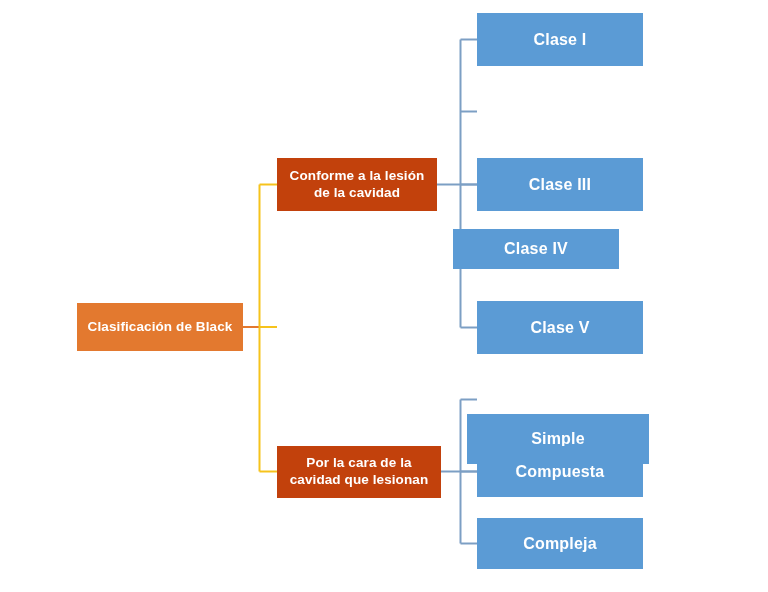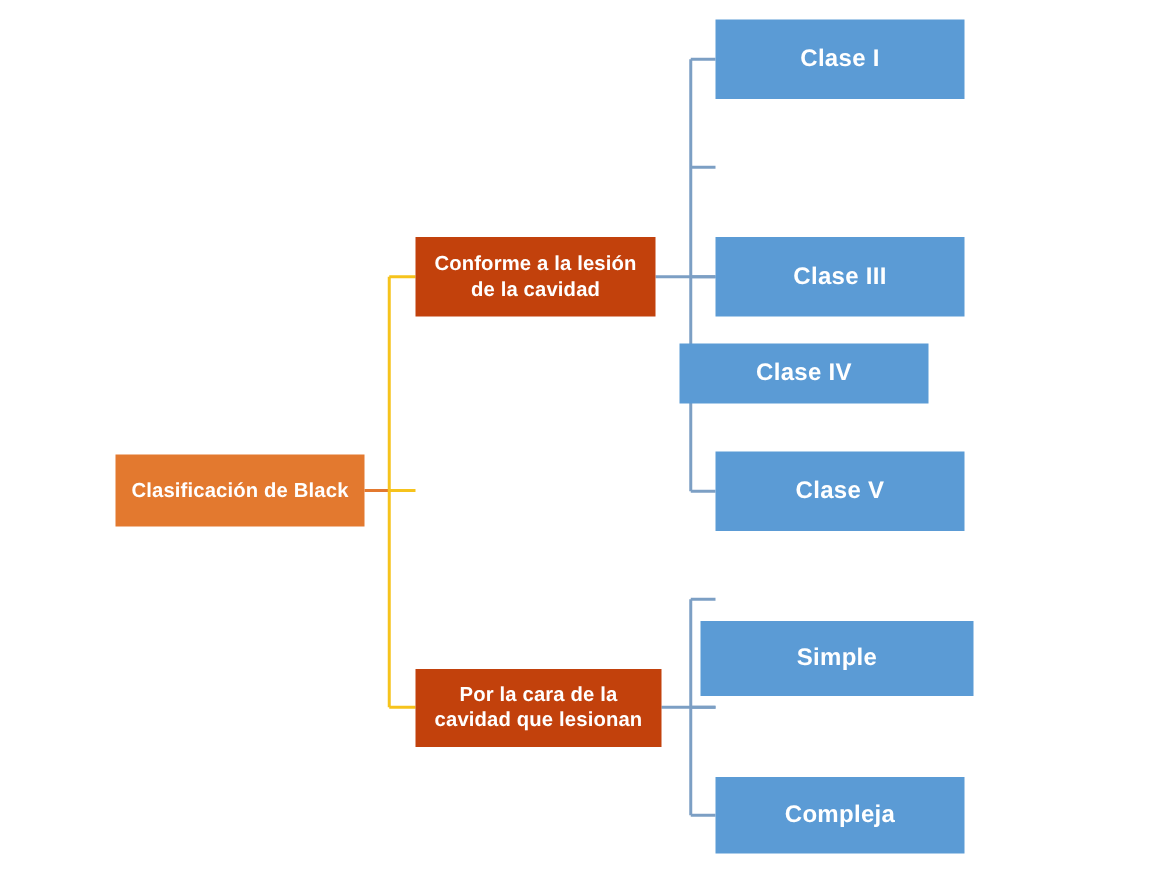--- a/index.html
+++ b/index.html
@@ -115,17 +115,20 @@
   <div class="node node-leaf" style="left:453px; top:229px; width:166px; height:40px;">
     <span class="node-label">Clase IV</span>
   </div>
   <div class="node node-leaf" style="left:477px; top:301px; width:166px; height:53px;">
     <span class="node-label">Clase V</span>
   </div>
 
   <div class="node node-leaf" style="left:467px; top:374px; width:182px; height:50px;margin-top:40px;">
     <span class="node-label">Simple</span>
   </div>
+  <div class="node node-leaf" style="left:477px; top:446px; width:166px; height:51px;">
+    <span class="node-label">Compuesta</span>
+  </div>
   <div class="node node-leaf" style="left:477px; top:518px; width:166px; height:51px;">
     <span class="node-label">Compleja</span>
   </div>
 
 </div>
 
 </body></html>

